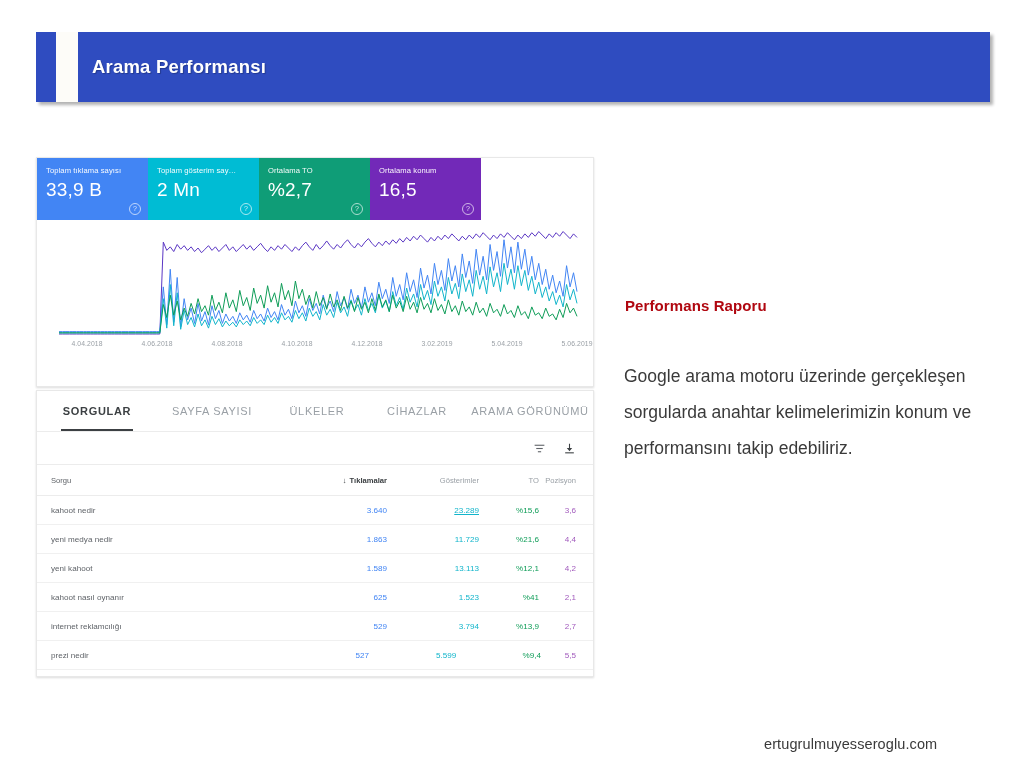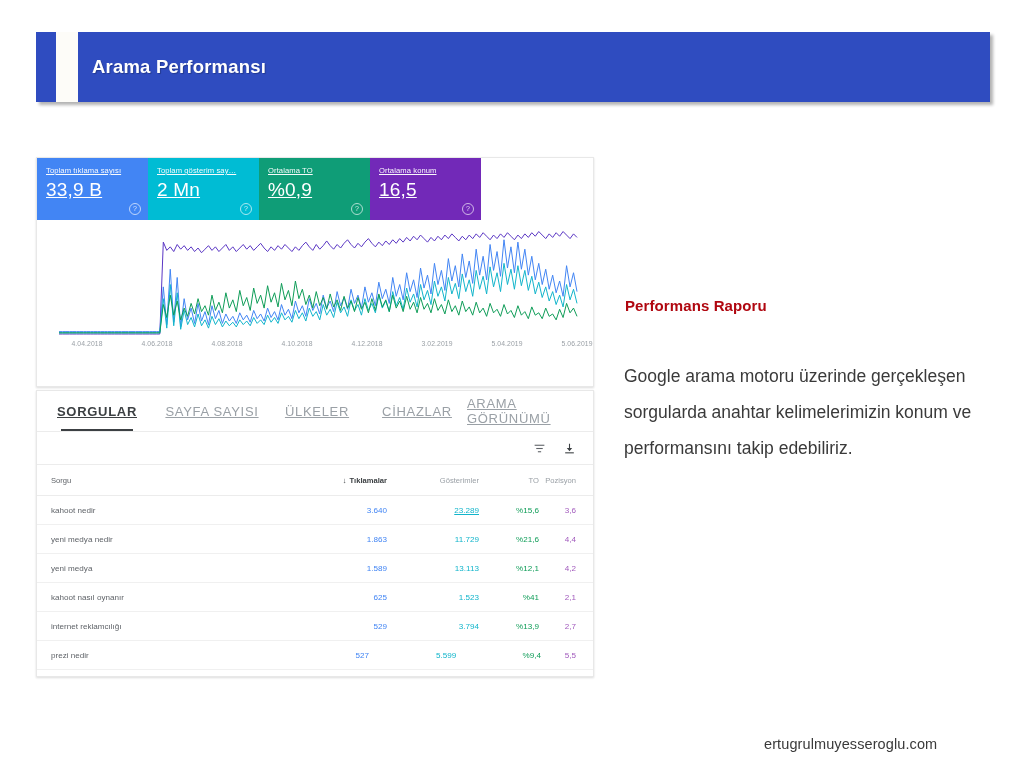--- a/index.html
+++ b/index.html
@@ -35,21 +35,20 @@
     border:1px solid #e8e8e8;
     box-shadow:0 1px 2px rgba(0,0,0,.14);
   }
   .chart-panel{left:36px;top:157px;width:556px;height:228px;}
 
   .cards{position:absolute;left:0;top:0;display:flex;height:62px;}
   .card{
     width:111px;height:62px;position:relative;
     padding:8px 9px 3px 9px;box-sizing:border-box;
     color:#ffffff;
-    text-decoration:underline;
   }
   .card-label{
     font-size:7.6px;line-height:10px;letter-spacing:.1px;
     white-space:nowrap;overflow:hidden;opacity:.97;
   }
   .card-value{
     font-size:19px;line-height:24px;margin-top:2px;
     font-weight:400;letter-spacing:.2px;
   }
   .card-q{
@@ -68,23 +67,23 @@
   }
   .xtick{
     font-size:6.8px;color:#9aa0a6;letter-spacing:.1px;
     white-space:nowrap;text-align:center;
   }
 
   
   .table-panel{left:36px;top:390px;width:556px;height:285px;}
   .tabs{display:flex;height:40px;align-items:center;position:relative;}
   .tab{
-    font-size:13px;color:#9aa0a6;letter-spacing:.7px;
-    text-align:left;position:relative;height:40px;
-    display:flex;align-items:center;justify-content:center;text-decoration:underline;
+    font-size:11px;color:#9aa0a6;letter-spacing:.7px;
+    text-align:center;position:relative;height:40px;
+    display:flex;align-items:center;justify-content:center;
   }
   .tab.active{color:#3c4043;font-weight:bold;}
   .tab.active:after{
     content:"";position:absolute;left:50%;transform:translateX(-50%);
     bottom:0;width:72px;height:2px;background:#3c4043;
   }
   .tabs-sep{height:1px;background:#ececec;}
 
   .toolbar{
     height:32px;display:flex;align-items:center;justify-content:flex-end;
@@ -141,21 +140,21 @@
         <div class="card-value">33,9 B</div>
         <div class="card-q">?</div>
       </div>
       <div class="card" style="background: rgb(0, 188, 212);">
         <div class="card-label">Toplam gösterim say…</div>
         <div class="card-value">2 Mn</div>
         <div class="card-q">?</div>
       </div>
       <div class="card" style="background: rgb(15, 157, 119);">
         <div class="card-label">Ortalama TO</div>
-        <div class="card-value">%0,9</div>
+        <div class="card-value">%2,7</div>
         <div class="card-q">?</div>
       </div>
       <div class="card" style="background: rgb(114, 41, 184);">
         <div class="card-label">Ortalama konum</div>
         <div class="card-value">16,5</div>
         <div class="card-q">?</div>
       </div>
     </div>
   <div class="chart-area">
     <svg class="chart-svg" id="chart-svg" width="556" height="118" viewBox="0 0 556 118">
@@ -220,21 +219,21 @@
         <div class="c-pos" style="color: rgb(162, 91, 189);">3,6</div>
       </div>
       <div class="trow">
         <div class="c-query">yeni medya nedir</div>
         <div class="c-clicks" style="color: rgb(66, 133, 244);">1.863</div>
         <div class="c-impr" style="color: rgb(18, 181, 203);">11.729</div>
         <div class="c-ctr" style="color: rgb(15, 157, 88);">%21,6</div>
         <div class="c-pos" style="color: rgb(162, 91, 189);">4,4</div>
       </div>
       <div class="trow">
-        <div class="c-query">yeni medya</div>
+        <div class="c-query">yeni kahoot</div>
         <div class="c-clicks" style="color: rgb(66, 133, 244);">1.589</div>
         <div class="c-impr" style="color: rgb(18, 181, 203);">13.113</div>
         <div class="c-ctr" style="color: rgb(15, 157, 88);">%12,1</div>
         <div class="c-pos" style="color: rgb(162, 91, 189);">4,2</div>
       </div>
       <div class="trow">
         <div class="c-query">kahoot nasıl oynanır</div>
         <div class="c-clicks" style="color: rgb(66, 133, 244);">625</div>
         <div class="c-impr" style="color: rgb(18, 181, 203);">1.523</div>
         <div class="c-ctr" style="color: rgb(15, 157, 88);">%41</div>

